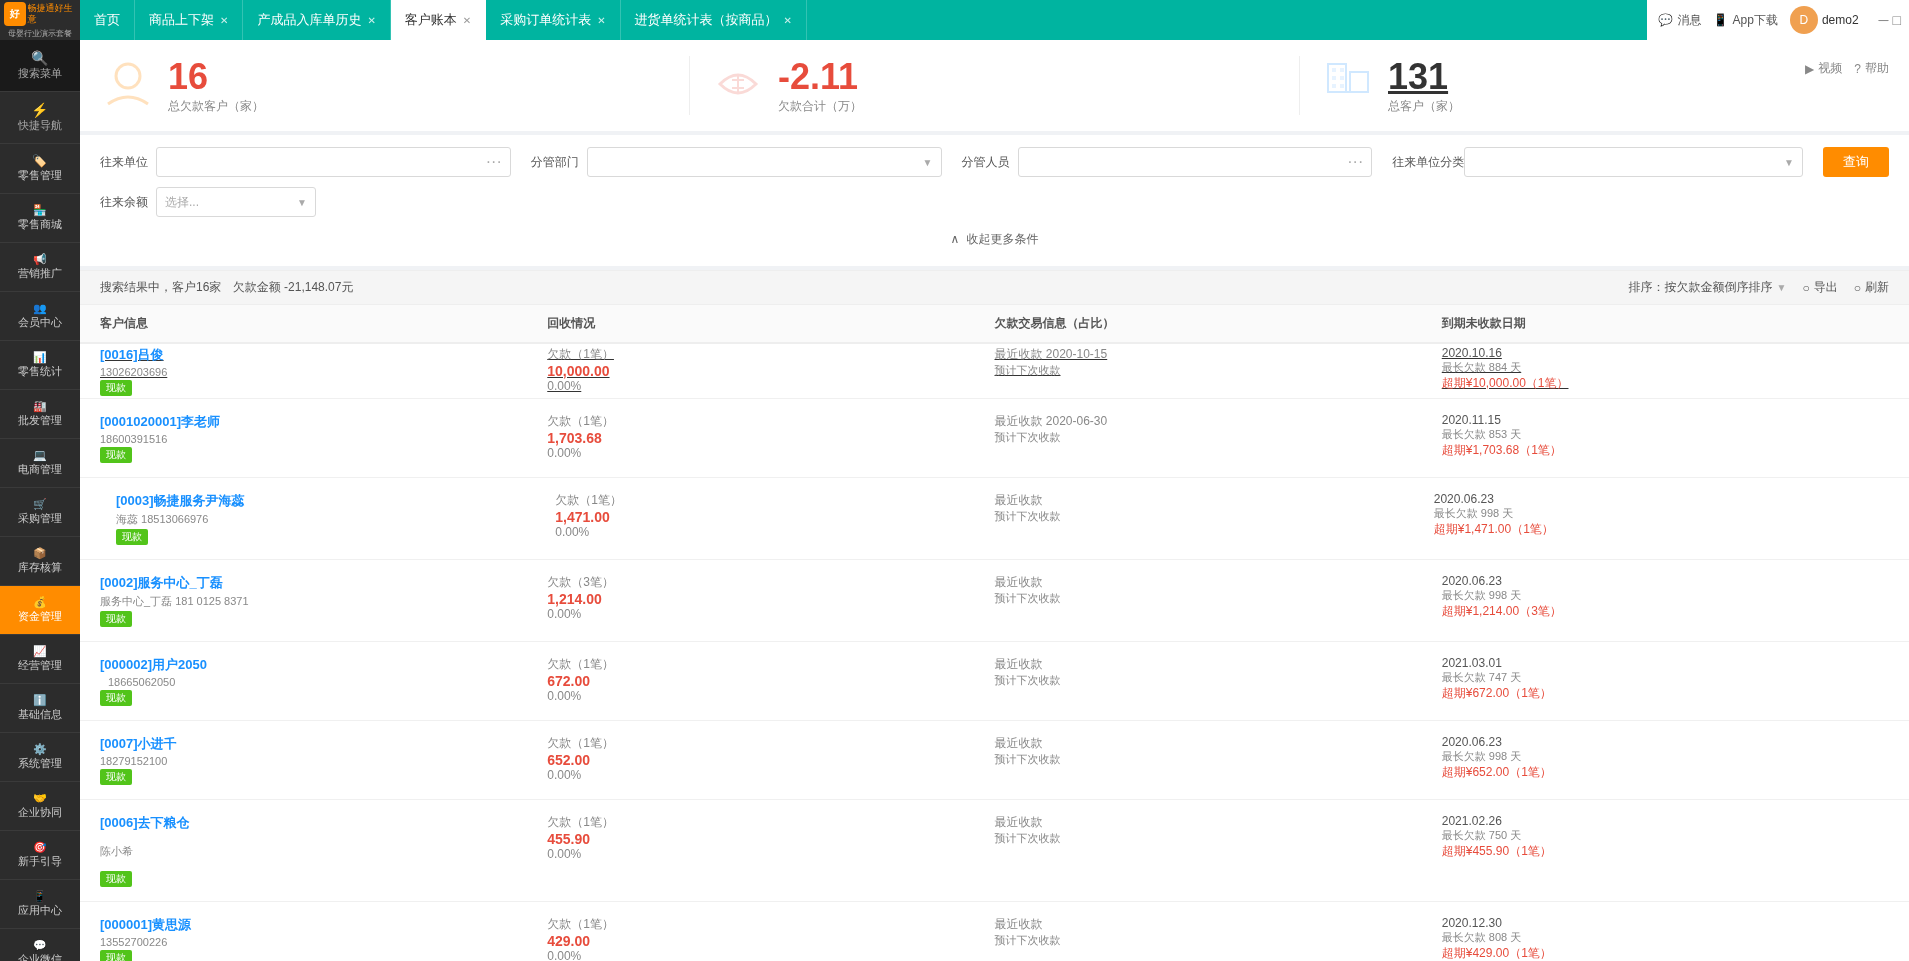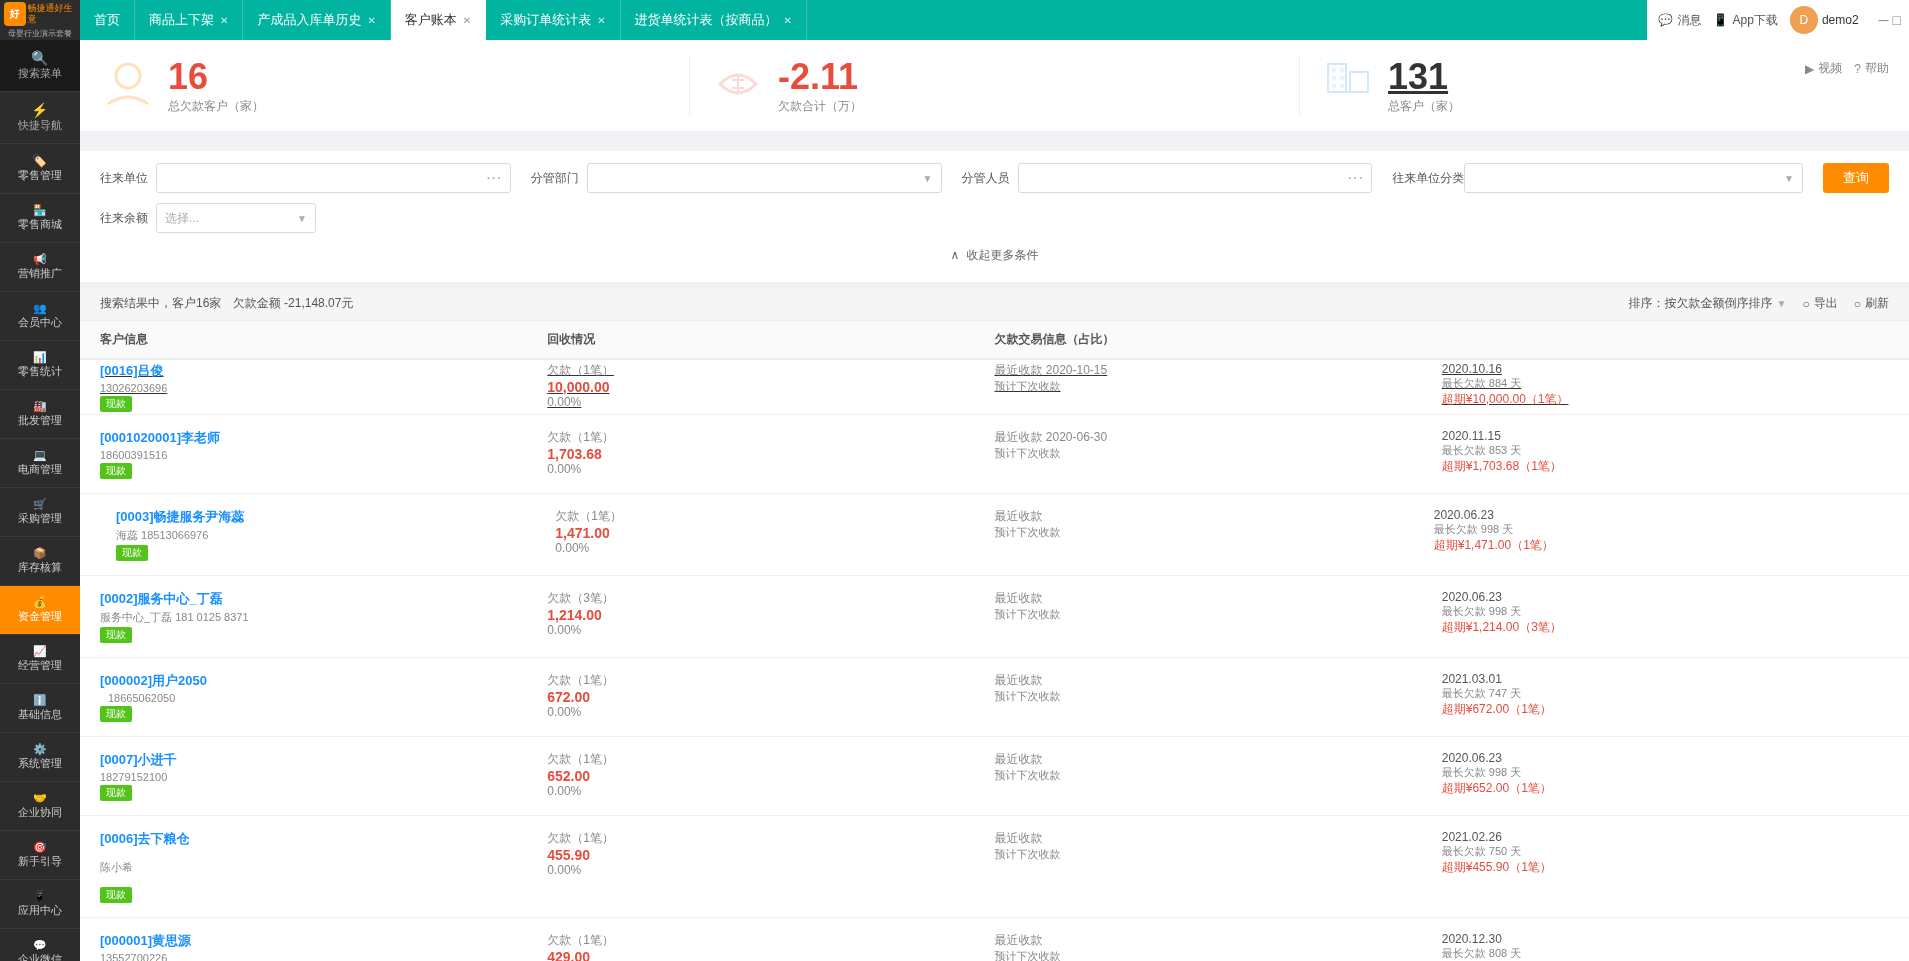--- a/index.html
+++ b/index.html
@@ -146,21 +146,21 @@
     </div>
     <div style="padding:10px 4px; text-align:center; color:#ccc; font-size:11px; cursor:pointer; border-bottom:1px solid #3a3a3a;">
       <div>💬</div>
       <div>企业微信</div>
     </div>
 
   </div>
 
   <div style="flex:1; overflow-y:auto; background:#f0f2f5;">
 
-    <div style="display:flex; background:#fff; padding:16px 20px; margin-bottom:20px;">
+    <div style="display:flex; background:#fff; padding:16px 20px; margin-bottom:4px;">
 
       <div style="flex:1; display:flex; align-items:center; gap:12px; border-right:1px solid #eee; padding-right:20px;">
         <div style="opacity:0.25;">
           <svg width="56" height="56" viewBox="0 0 56 56" fill="none">
             <circle cx="28" cy="20" r="12" stroke="#ff8c00" stroke-width="3" fill="none"></circle>
             <path d="M8 48 Q28 34 48 48" stroke="#ff8c00" stroke-width="3" fill="none"></path>
           </svg>
         </div>
         <div>
           <div style="font-size:36px; font-weight:bold; color:#e74c3c;">16</div>
@@ -287,20 +287,21 @@
         </div>
       </div>
     </div>
 
     <div style="background:#fff;">
 
       <div style="display:grid; grid-template-columns:2fr 2fr 2fr 2fr; padding:10px 20px; background:#fafafa; border-bottom:2px solid #eee; font-weight:bold; color:#555; font-size:12px;">
         <div>客户信息</div>
         <div>回收情况</div>
         <div>欠款交易信息（占比）</div>
+        <div>到期未收款日期</div>
       </div>
 
       <div id="table-body">
           <div style="display: grid; grid-template-columns: 2fr 2fr 2fr 2fr; padding: 2px 20px; border-bottom: 1px solid rgb(240, 240, 240); align-items: start; text-decoration: underline;">
     <div>
       <div style="color:#1890ff; font-size:13px; font-weight:bold; cursor:pointer;">[0016]吕俊</div>
       <div style="color:#888; font-size:11px; margin:2px 0;">13026203696</div>
       <span style="display:inline-block; background:#52c41a; color:#fff; font-size:10px; padding:1px 6px; border-radius:2px;">现款</span>
     </div>
     <div>

